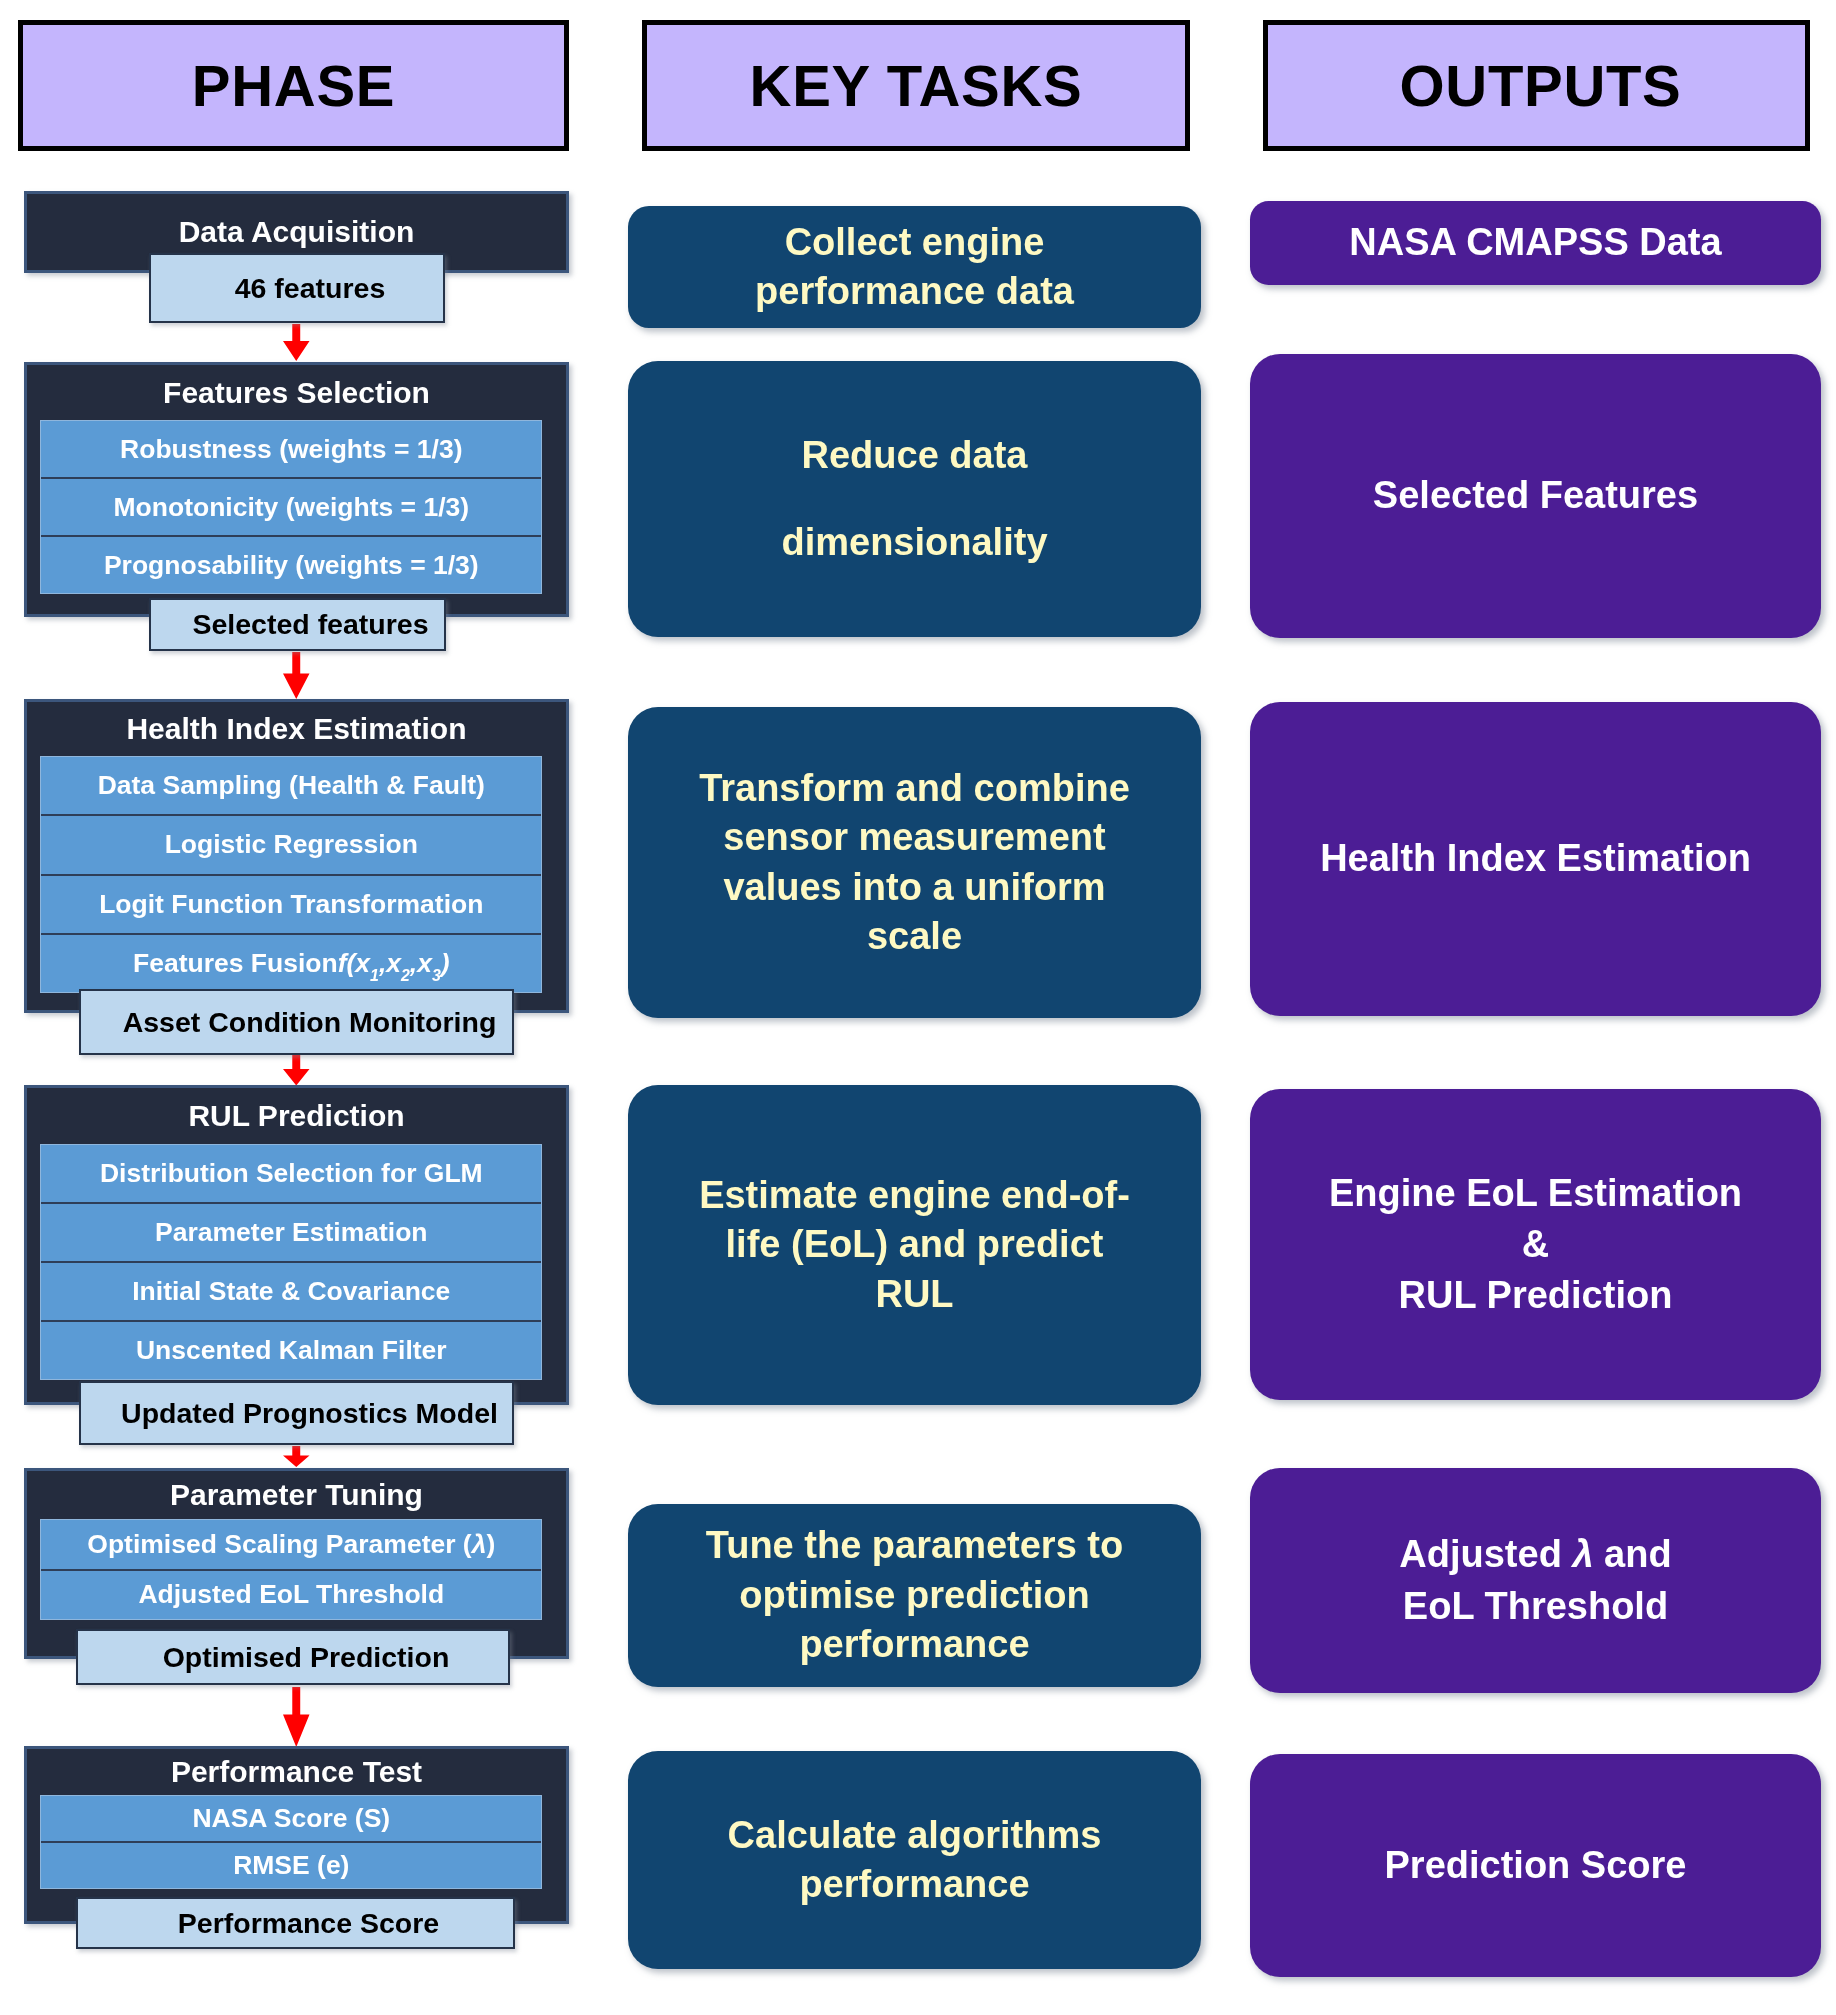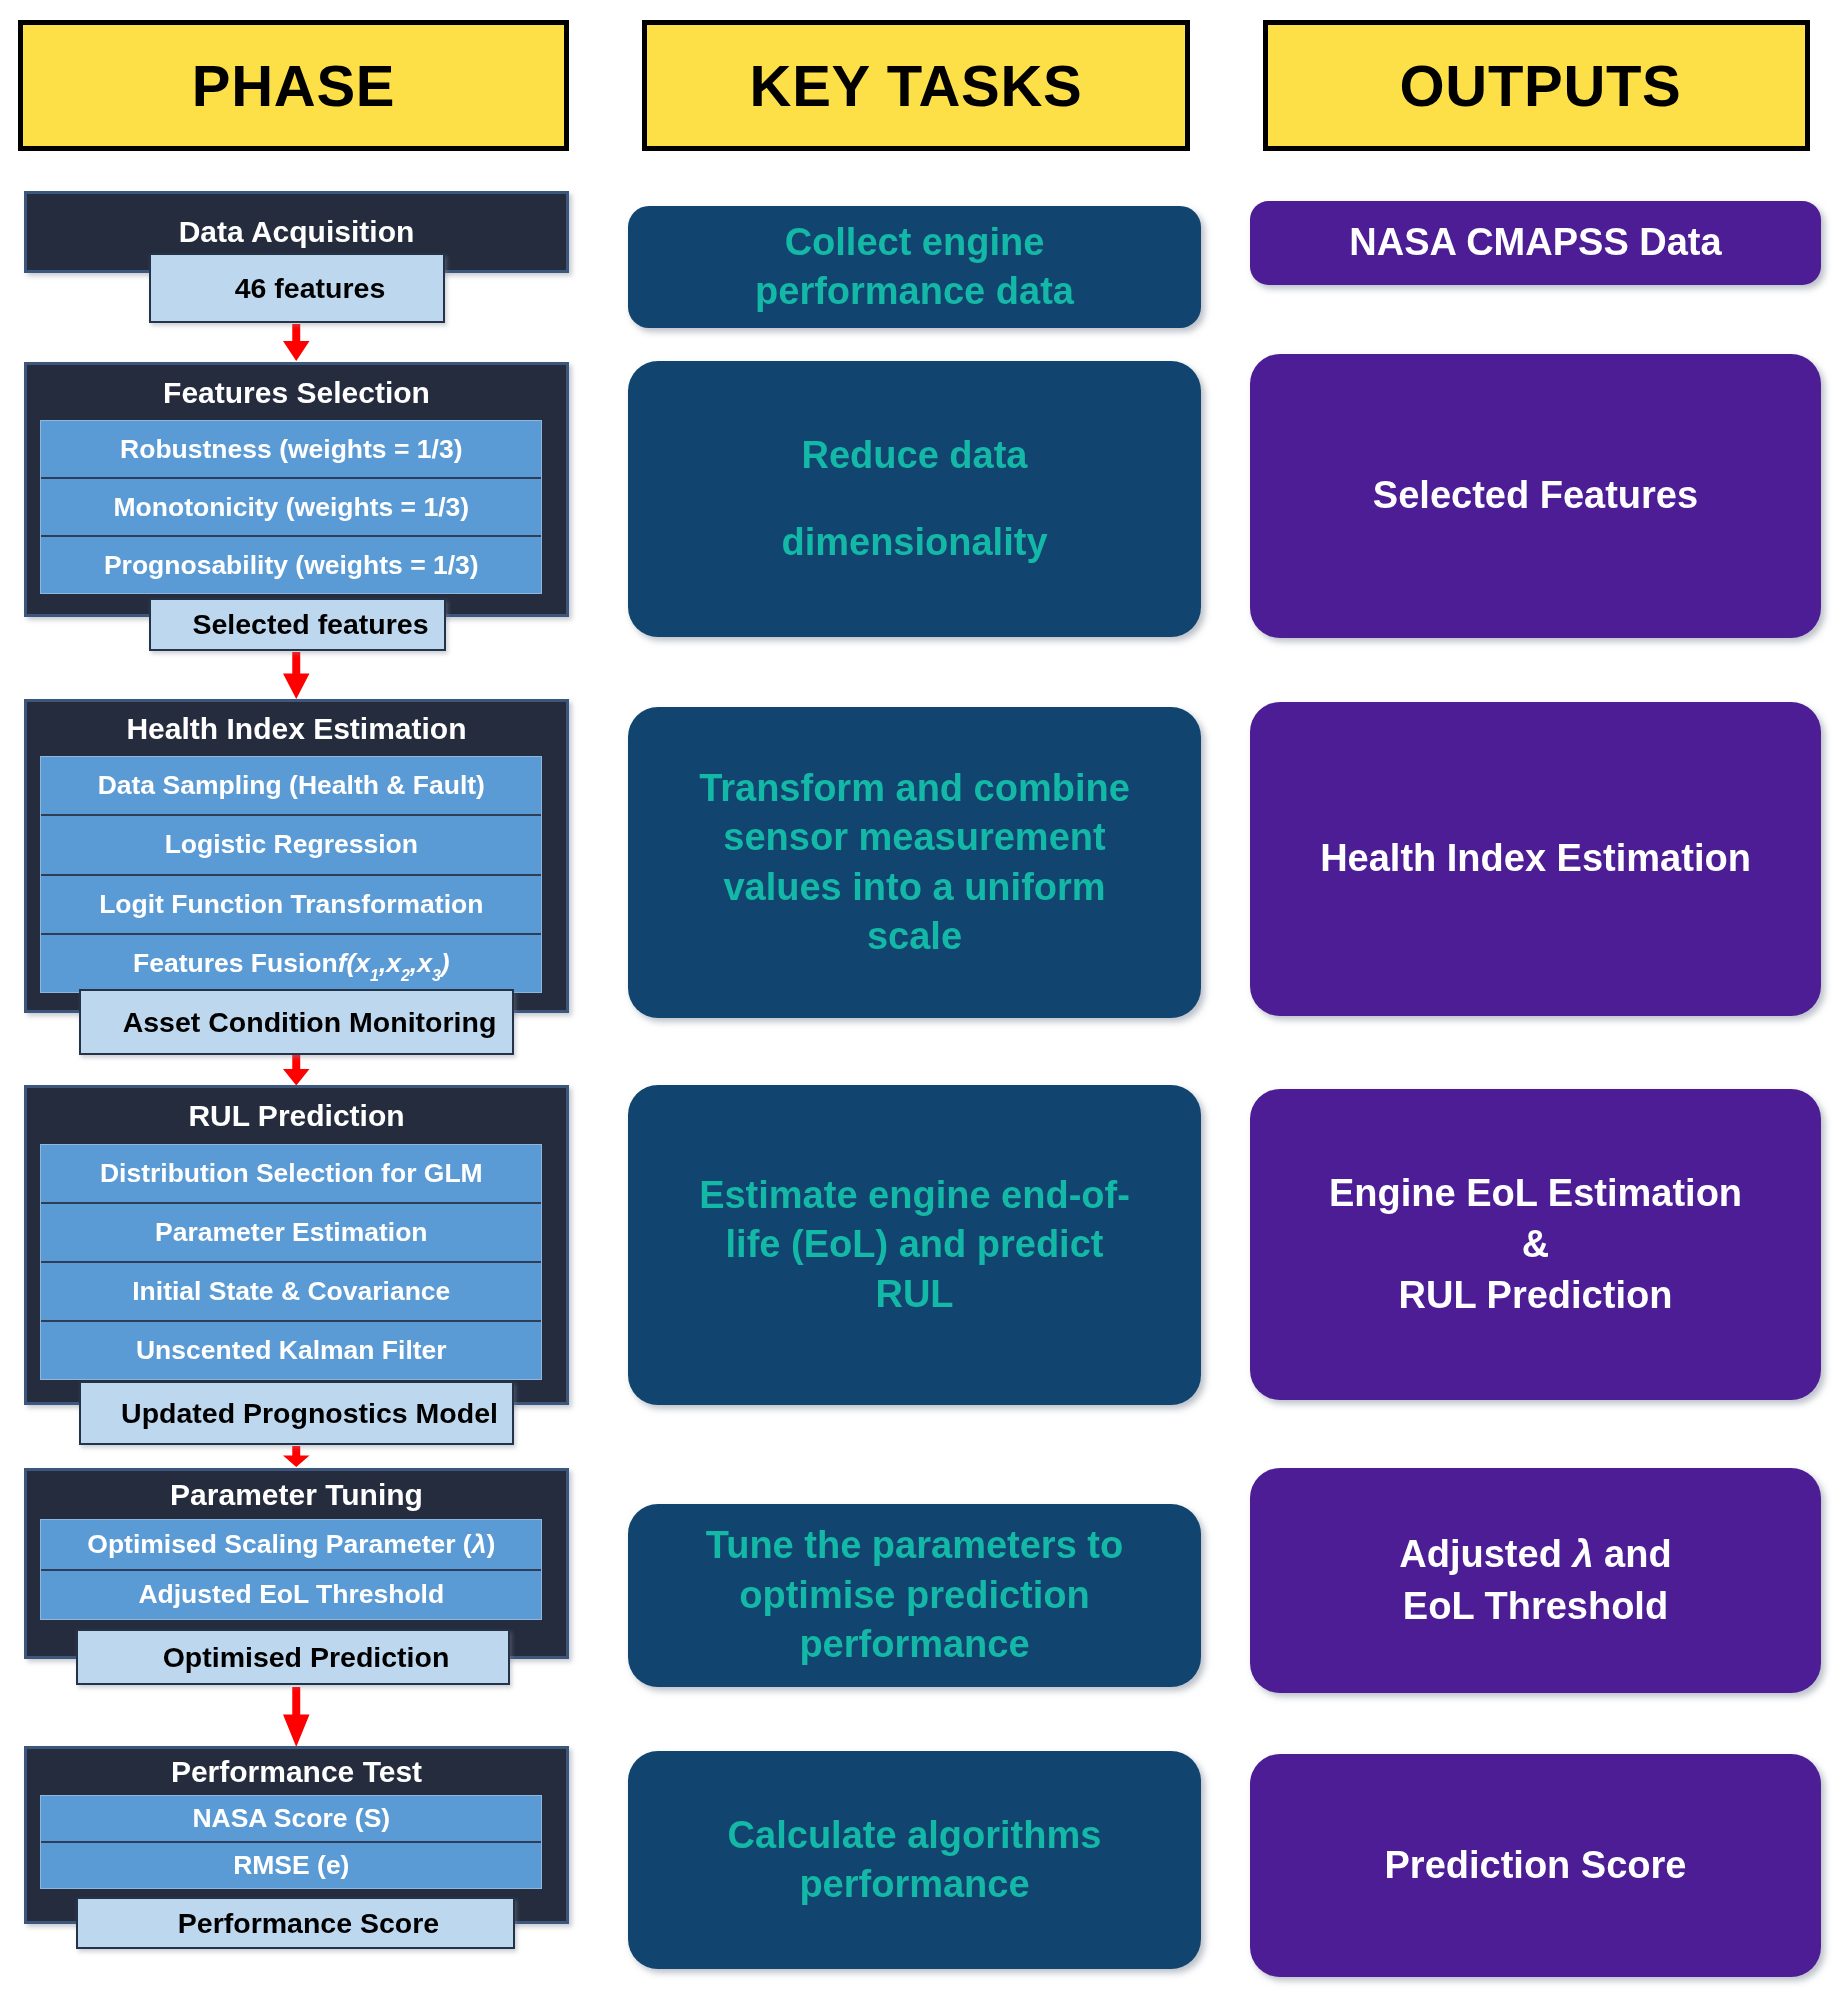--- a/index.html
+++ b/index.html
@@ -3,21 +3,21 @@
 <meta charset="utf-8">
 <style>
   * { margin: 0; padding: 0; box-sizing: border-box; }
   html, body { background: #ffffff; }
   body { width: 1837px; height: 2015px; font-family: "Liberation Sans", sans-serif; }
   .canvas { position: relative; width: 1837px; height: 2015px; background: #ffffff; overflow: hidden; }
 
   
   .hdr {
     position: absolute; top: 20px; height: 131px;
-    background: #fde047; border: 5.3px solid #000000;
+    background: #c4b5fd; border: 5.3px solid #000000;
     display: flex; align-items: center; justify-content: center;
     font-size: 58px; font-weight: 700; color: #000000; letter-spacing: 0.7px;
   }
   .hdr1 { left: 18px;   width: 551px; }
   .hdr2 { left: 642px;  width: 548px; }
   .hdr3 { left: 1263px; width: 547px; padding-left: 8px; }
 
   
   .pbox {
     position: absolute; left: 24px; width: 545px;
@@ -83,21 +83,21 @@
   .pa2 { top: 652px;  height: 47px; }
   .pa3 { top: 1055px; height: 30.5px; }
   .pa4 { top: 1446px; height: 21px; }
   .pa5 { top: 1687px; height: 60px; }
 
   
   .task {
     position: absolute; left: 628px; width: 573px;
     background: #114570; border-radius: 30px;
     display: flex; align-items: center; justify-content: center;
-    font-size: 38px; font-weight: 700; color: #14b8a6; text-align: center;
+    font-size: 38px; font-weight: 700; color: #fef9c3; text-align: center;
     line-height: 1.3; box-shadow: 3.3px 4px 6px rgba(125,135,150,0.5);
   }
   .t1 { top: 206px;  height: 122px; border-radius: 21px; }
   .t2 { top: 361px;  height: 276px; line-height: 2.3; }
   .t3 { top: 707px; height: 311px; }
   .t4 { top: 1085px; height: 320px; }
   .t5 { top: 1504px; height: 183px; }
   .t6 { top: 1751px; height: 218px; }
 
   

